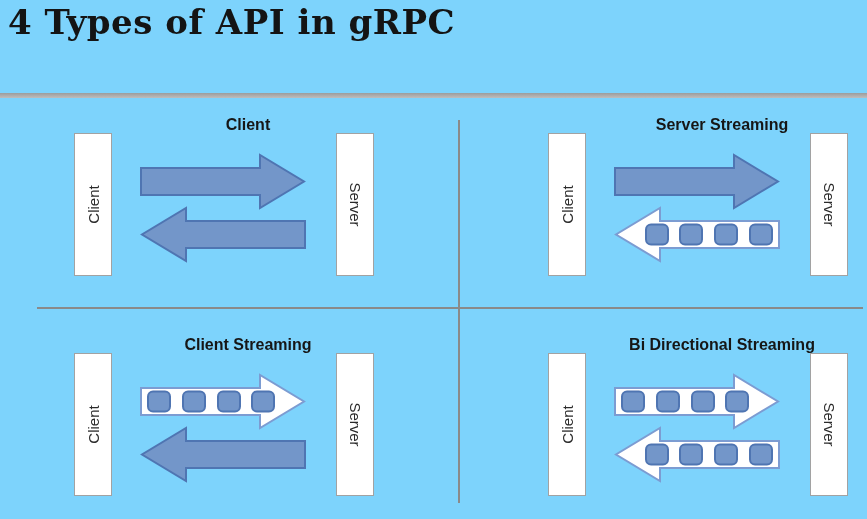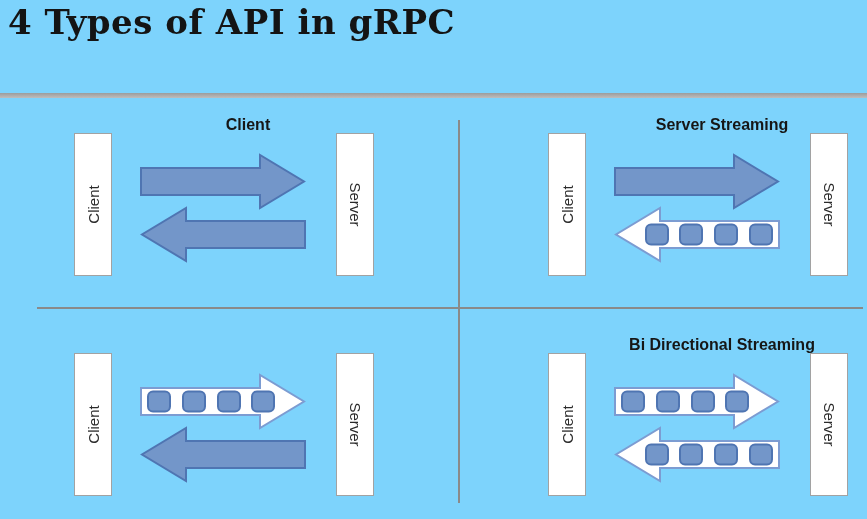--- a/index.html
+++ b/index.html
@@ -163,20 +163,21 @@
         <polygon class="hollow" points="165,15 46,15 46,2 2,28.5 46,55 46,42 165,42"></polygon>
         <rect class="packet" x="32" y="18.5" width="22" height="20" rx="5"></rect>
         <rect class="packet" x="66" y="18.5" width="22" height="20" rx="5"></rect>
         <rect class="packet" x="101" y="18.5" width="22" height="20" rx="5"></rect>
         <rect class="packet" x="136" y="18.5" width="22" height="20" rx="5"></rect>
       </svg>
     </div>
   </div>
 
   <div class="quadrant q3">
+    <div class="q-title">Client Streaming</div>
     <div class="endpoint endpoint-client">
       <span>Client</span>
     </div>
     <div class="endpoint endpoint-server">
       <span>Server</span>
     </div>
     <div class="arrow arrow-top">
       <svg viewBox="0 0 166 57" xmlns="http://www.w3.org/2000/svg">
         <polygon class="hollow" points="1,15 120,15 120,2 164,28.5 120,55 120,42 1,42"></polygon>
         <rect class="packet" x="8" y="18.5" width="22" height="20" rx="5"></rect>

